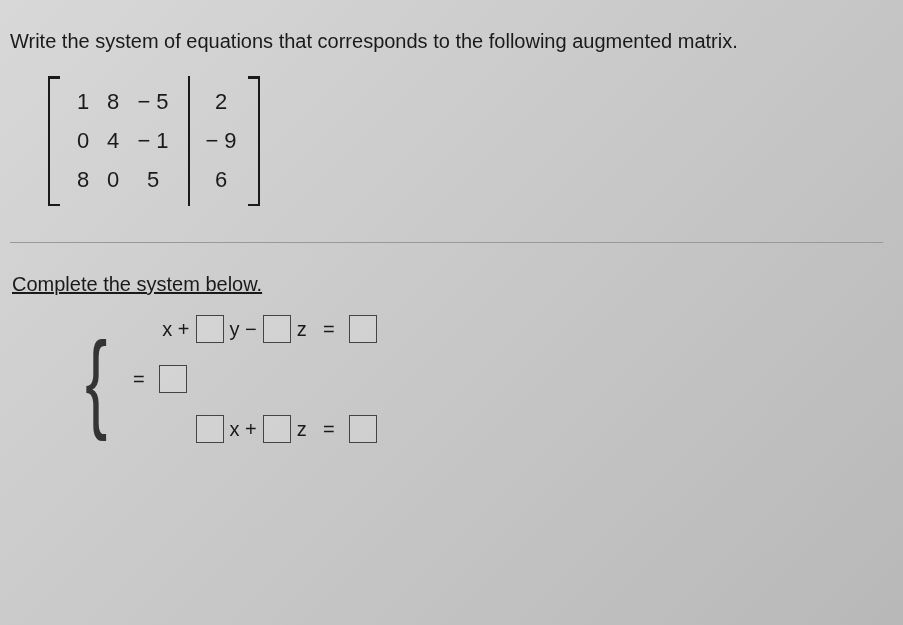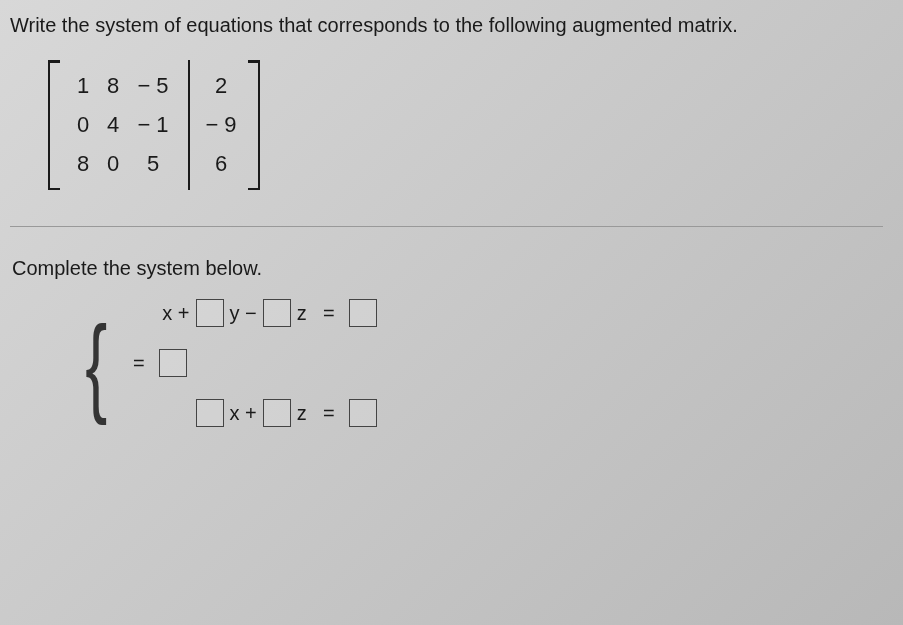--- a/index.html
+++ b/index.html
@@ -7,21 +7,21 @@
     margin: 0;
     padding: 0;
     width: 903px;
     height: 625px;
     background: linear-gradient(135deg, #d8d8d8 0%, #c8c8c8 50%, #b8b8b8 100%);
     font-family: Arial, Helvetica, sans-serif;
     color: #1a1a1a;
     overflow: hidden;
     position: relative;
   }
-  .container { padding: 12px 20px 20px 10px; }
+  .container { padding: 28px 20px 20px 10px; }
   .question {
     font-size: 20px;
     margin: 0 0 22px 0;
     line-height: 1.3;
   }
   .matrix-wrap {
     display: flex;
     align-items: center;
     margin-left: 38px;
     margin-bottom: 36px;
@@ -65,20 +65,21 @@
   .matrix-right { grid-template-columns: 50px; padding-left: 6px; padding-right: 0; }
   .cell { text-align: center; }
   .divider {
     border: none;
     border-top: 1px solid #999;
     margin: 0 0 30px 0;
   }
   .instruction {
     font-size: 20px;
     margin: 0 0 16px 2px;
+    text-decoration: underline;
   }
   .system-wrap {
     display: flex;
     align-items: center;
     margin-left: 68px;
     font-size: 20px;
   }
   .brace {
     font-size: 110px;
     line-height: 0.9;

